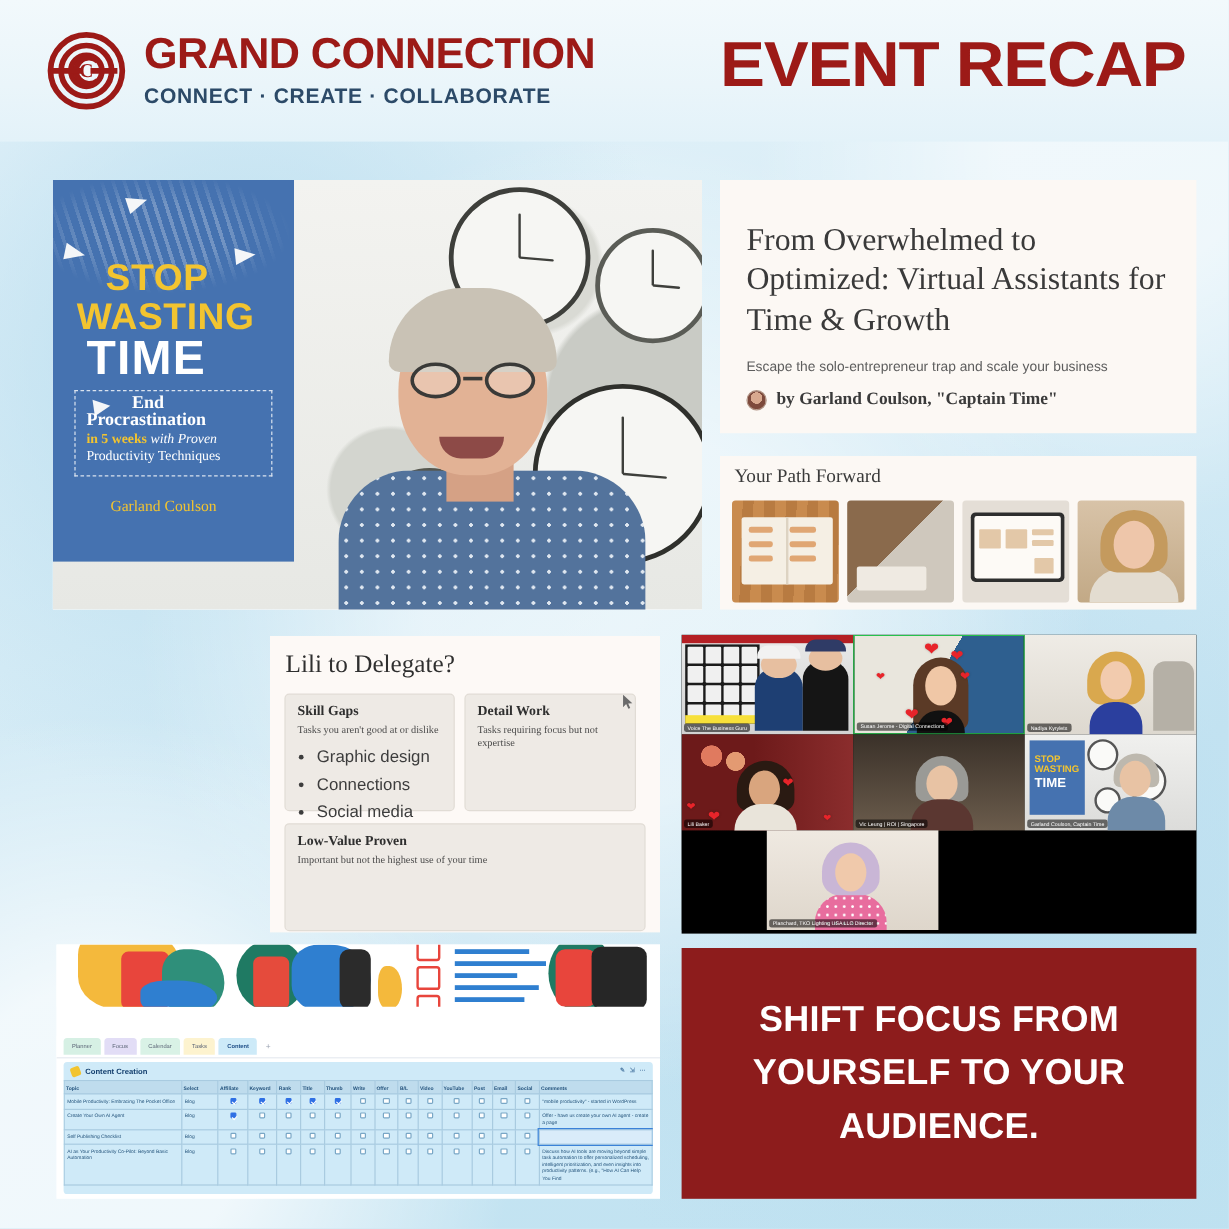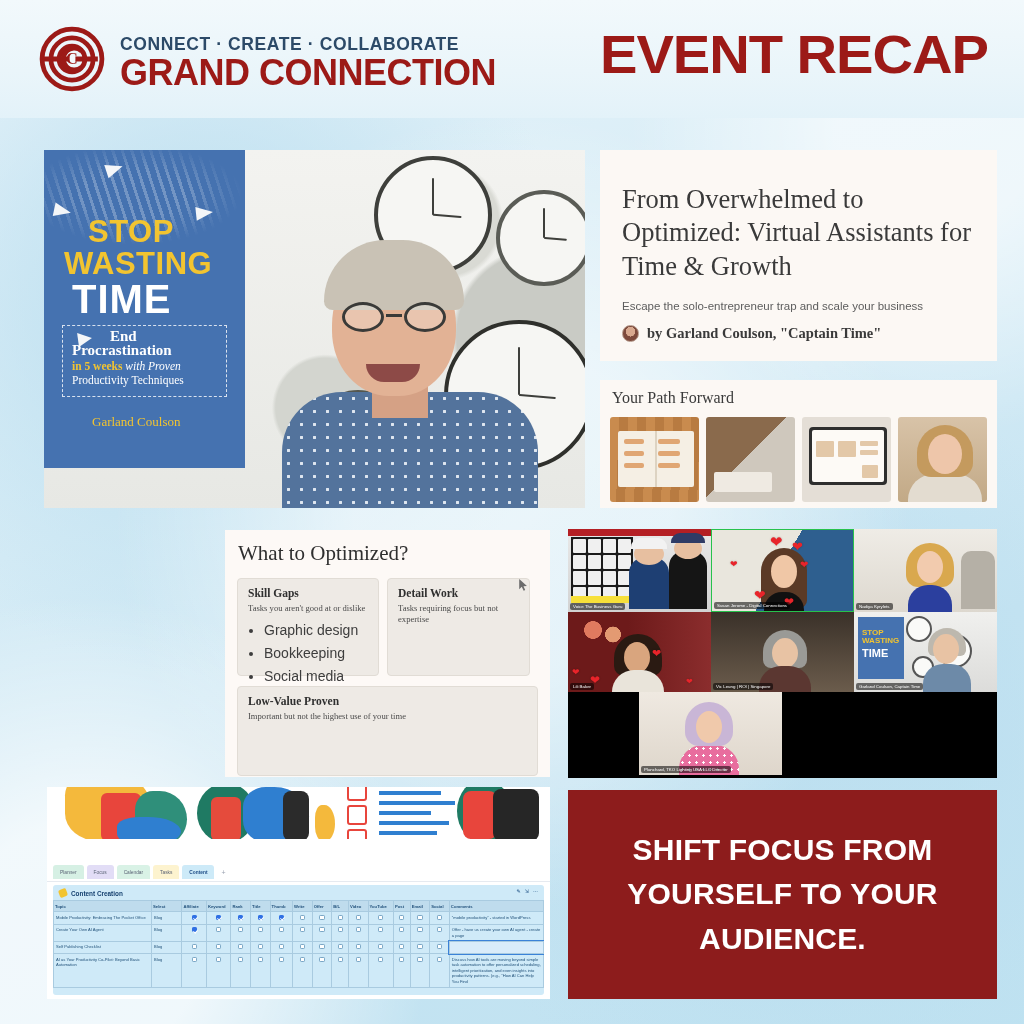--- a/index.html
+++ b/index.html
@@ -285,22 +285,22 @@
         <circle cx="50" cy="50" r="44" stroke-width="7"></circle>
         <circle cx="50" cy="50" r="31" stroke-width="7"></circle>
         <circle cx="50" cy="50" r="19" stroke-width="7"></circle>
         <path d="M64 38 A16 16 0 1 0 64 62" stroke-width="7"></path>
         <line x1="6" y1="50" x2="88" y2="50" stroke-width="7"></line>
       </g>
       <rect x="46" y="40" width="9" height="20" fill="#f2f8fb"></rect>
       <text x="50" y="58" font-family="Liberation Serif, serif" font-size="24" font-weight="bold" fill="#9c1a17" text-anchor="middle">C</text>
     </svg>
     <div id="brand-text">
+      <div id="brand-title">GRAND CONNECTION</div>
       <div id="brand-tagline">CONNECT · CREATE · COLLABORATE</div>
-      <div id="brand-title">GRAND CONNECTION</div>
     </div>
   </div>
   <div id="event-recap">EVENT RECAP</div>
 </div>
 
 <div class="panel" id="p-hero">
   <div id="hero-clocks">
     <div class="clock" id="clk1"></div>
     <div class="clock" id="clk2"></div>
     <div class="clock" id="clk3"></div>
@@ -372,31 +372,31 @@
     </div>
     <div class="thumb" id="th4">
       <div class="bdy"></div>
         <div class="hair2"></div>
         <div class="fc"></div>
     </div>
   </div>
 </div>
 
 <div class="panel" id="p-delegate">
-  <div id="del-h">What to Optimized?</div>
+  <div id="del-h">Lili to Delegate?</div>
   <svg id="del-cursor" viewBox="0 0 10 14">
     <path d="M0 0 L0 12 L3 9 L5.2 13.6 L7 12.8 L5 8.4 L9 8.2 Z" fill="#6b6b6b"></path>
   </svg>
   <div id="del-grid">
     <div class="card" id="card-skill">
       <h4>Skill Gaps</h4>
       <p>Tasks you aren't good at or dislike</p>
       <ul>
         <li>Graphic design</li>
-        <li>Bookkeeping</li>
+        <li>Connections</li>
         <li>Social media</li>
       </ul>
     </div>
     <div class="card" id="card-detail">
       <h4>Detail Work</h4>
       <p>Tasks requiring focus but not expertise</p>
     </div>
   </div>
   <div class="card" id="card-low">
     <h4>Low-Value Proven</h4>

